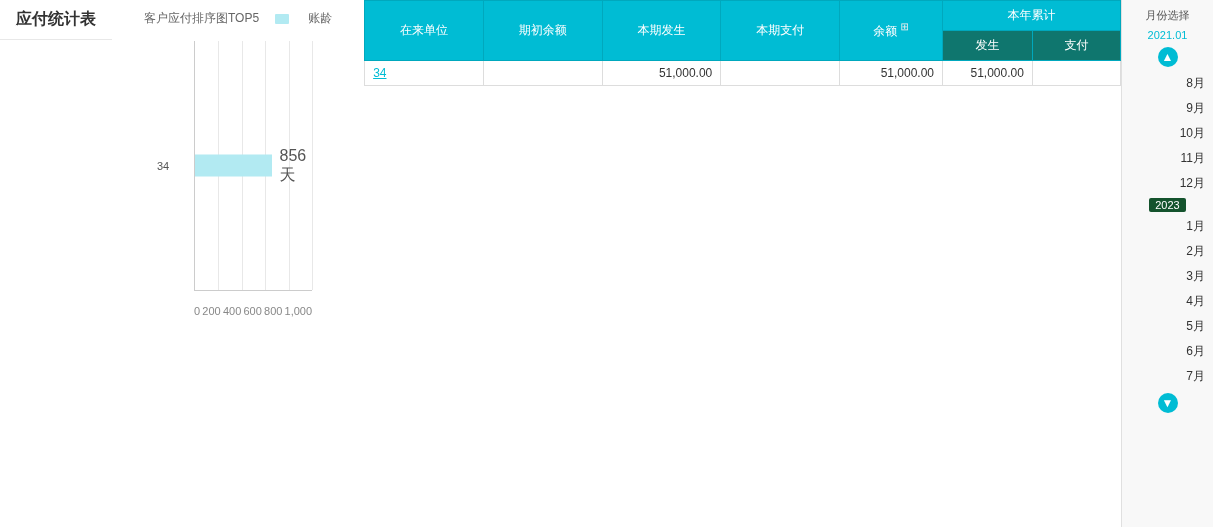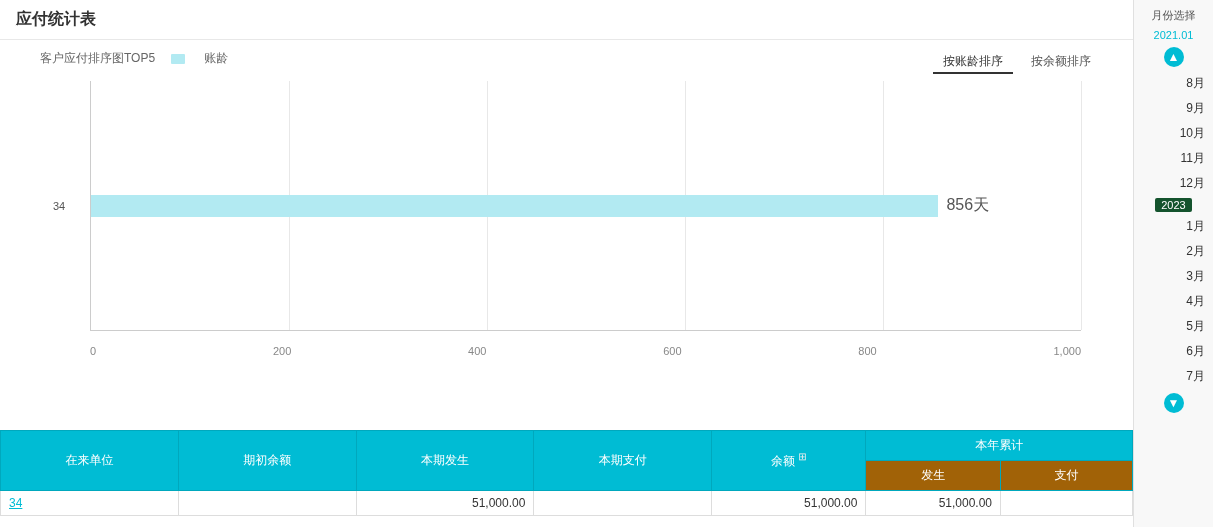--- a/index.html
+++ b/index.html
@@ -1,49 +1,49 @@
 <!DOCTYPE html>
 <html><head>
   <meta charset="utf-8">
   <style>
     * { margin: 0; padding: 0; box-sizing: border-box; }
     body { font-family: 'Microsoft YaHei', Arial, sans-serif; font-size: 12px; background: #f0f2f5; color: #333; width: 1213px; height: 527px; overflow: hidden; display: flex; }
 
-    .main-content { flex: 1; display: flex; flex-direction: column; background: #fff; min-width: 0; justify-content: space-between; }
+    .main-content { flex: 1; display: flex; flex-direction: row; background: #fff; min-width: 0; justify-content: space-between; }
 
     
     .header { display: flex; align-items: center; justify-content: space-between; padding: 8px 16px; background: #fff; border-bottom: 1px solid #e8e8e8; height: 40px; }
     .header-title { font-size: 16px; font-weight: bold; color: #333; }
     .header-actions { display: flex; align-items: center; gap: 16px; }
     .toggle-container { display: flex; align-items: center; gap: 6px; }
     .toggle { width: 34px; height: 18px; background: #00bcd4; border-radius: 9px; position: relative; cursor: pointer; }
     .toggle::after { content: ''; position: absolute; width: 14px; height: 14px; background: #fff; border-radius: 50%; top: 2px; right: 2px; }
     .action-btn { display: flex; align-items: center; gap: 4px; color: #555; cursor: pointer; font-size: 12px; }
 
     
-    .chart-area { padding: 10px 32px; background: #fff; flex-shrink: 0; height: 390px; margin-left: 8px; }
+    .chart-area { padding: 10px 32px; background: #fff; flex-shrink: 0; height: 390px; }
     .chart-legend { display: flex; align-items: center; gap: 16px; margin-bottom: 8px; font-size: 12px; color: #666; }
     .legend-item { display: flex; align-items: center; gap: 19px; }
     .legend-color { width: 14px; height: 10px; background: #b2eaf2; border-radius: 1px; }
     .sort-tab { padding: 2px 10px; font-size: 12px; color: #555; cursor: pointer; border-bottom: 2px solid transparent; }
     .sort-tab.active { color: #333; border-bottom: 2px solid #333; }
     .grid-line { position: absolute; top: 0; bottom: 0; width: 1px; background: #e8e8e8; }
 
     
     .table-area { flex: 1; background: #fff; }
     .data-table { width: 100%; border-collapse: collapse; }
     .table-header-row-1 th, .table-header-row-2 th { background: #00bcd4; color: #fff; text-align: center; padding: 6px 22px; border: 1px solid #00a8bd; font-weight: normal; font-size: 12px; }
-    .table-header-row-2 th { background: #a16207; }
+    .table-header-row-2 th { background: #0f766e; }
     .data-table td { border: 1px solid #ddd; padding: 5px 8px; font-size: 12px; color: #333; }
     .data-table tr:nth-child(even) td { background: #f9f9f9; }
     .link-cell { color: #00bcd4; text-decoration: underline; cursor: pointer; }
     .amount-cell { text-align: right; }
 
     
-    .right-sidebar { width: 80px; background: #f8f8f8; border-left: 1px solid #e0e0e0; display: flex; flex-direction: column; align-items: center; padding-top: 4px; overflow-y: auto; }
+    .right-sidebar { width: 92px; background: #f8f8f8; border-left: 1px solid #e0e0e0; display: flex; flex-direction: column; align-items: center; padding-top: 4px; overflow-y: auto; }
     .sidebar-title { font-size: 11px; color: #555; padding: 4px 2px; text-align: center; white-space: nowrap; }
     .sidebar-date { font-size: 11px; color: #00bcd4; padding: 2px; text-align: center; }
     .nav-arrow { width: 20px; height: 20px; background: #00bcd4; border-radius: 50%; display: flex; align-items: center; justify-content: center; color: #fff; cursor: pointer; font-size: 12px; margin: 4px auto; }
     .month-item { font-size: 12px; color: #333; padding: 4px 8px; cursor: pointer; text-align: right; width: 100%; }
   </style>
 </head>
 <body>
 
 <div class="main-content">
 
@@ -52,24 +52,20 @@
   </div>
 
   <div class="chart-area" style="position:relative;">
     <div style="display:flex; align-items:center; justify-content:space-between; margin-bottom:6px;">
       <div class="chart-legend">
         <span>客户应付排序图TOP5</span>
         <div class="legend-item">
           <div class="legend-color"></div>
           <span>账龄</span>
         </div>
-      </div>
-      <div style="display:flex; gap:8px; align-items:center;">
-        <span class="sort-tab active">按账龄排序</span>
-        <span class="sort-tab">按余额排序</span>
       </div>
     </div>
 
     <div style="position:relative; height:280px; margin-left:50px; margin-right:20px;">
 
       <div style="position:absolute; left:0; right:0; top:0; bottom:30px; border-left:1px solid #ccc; border-bottom:1px solid #ccc;">
 
         <div class="grid-line" style="left:20%; top:0; bottom:0;"></div>
         <div class="grid-line" style="left:40%; top:0; bottom:0;"></div>
         <div class="grid-line" style="left:60%; top:0; bottom:0;"></div>

